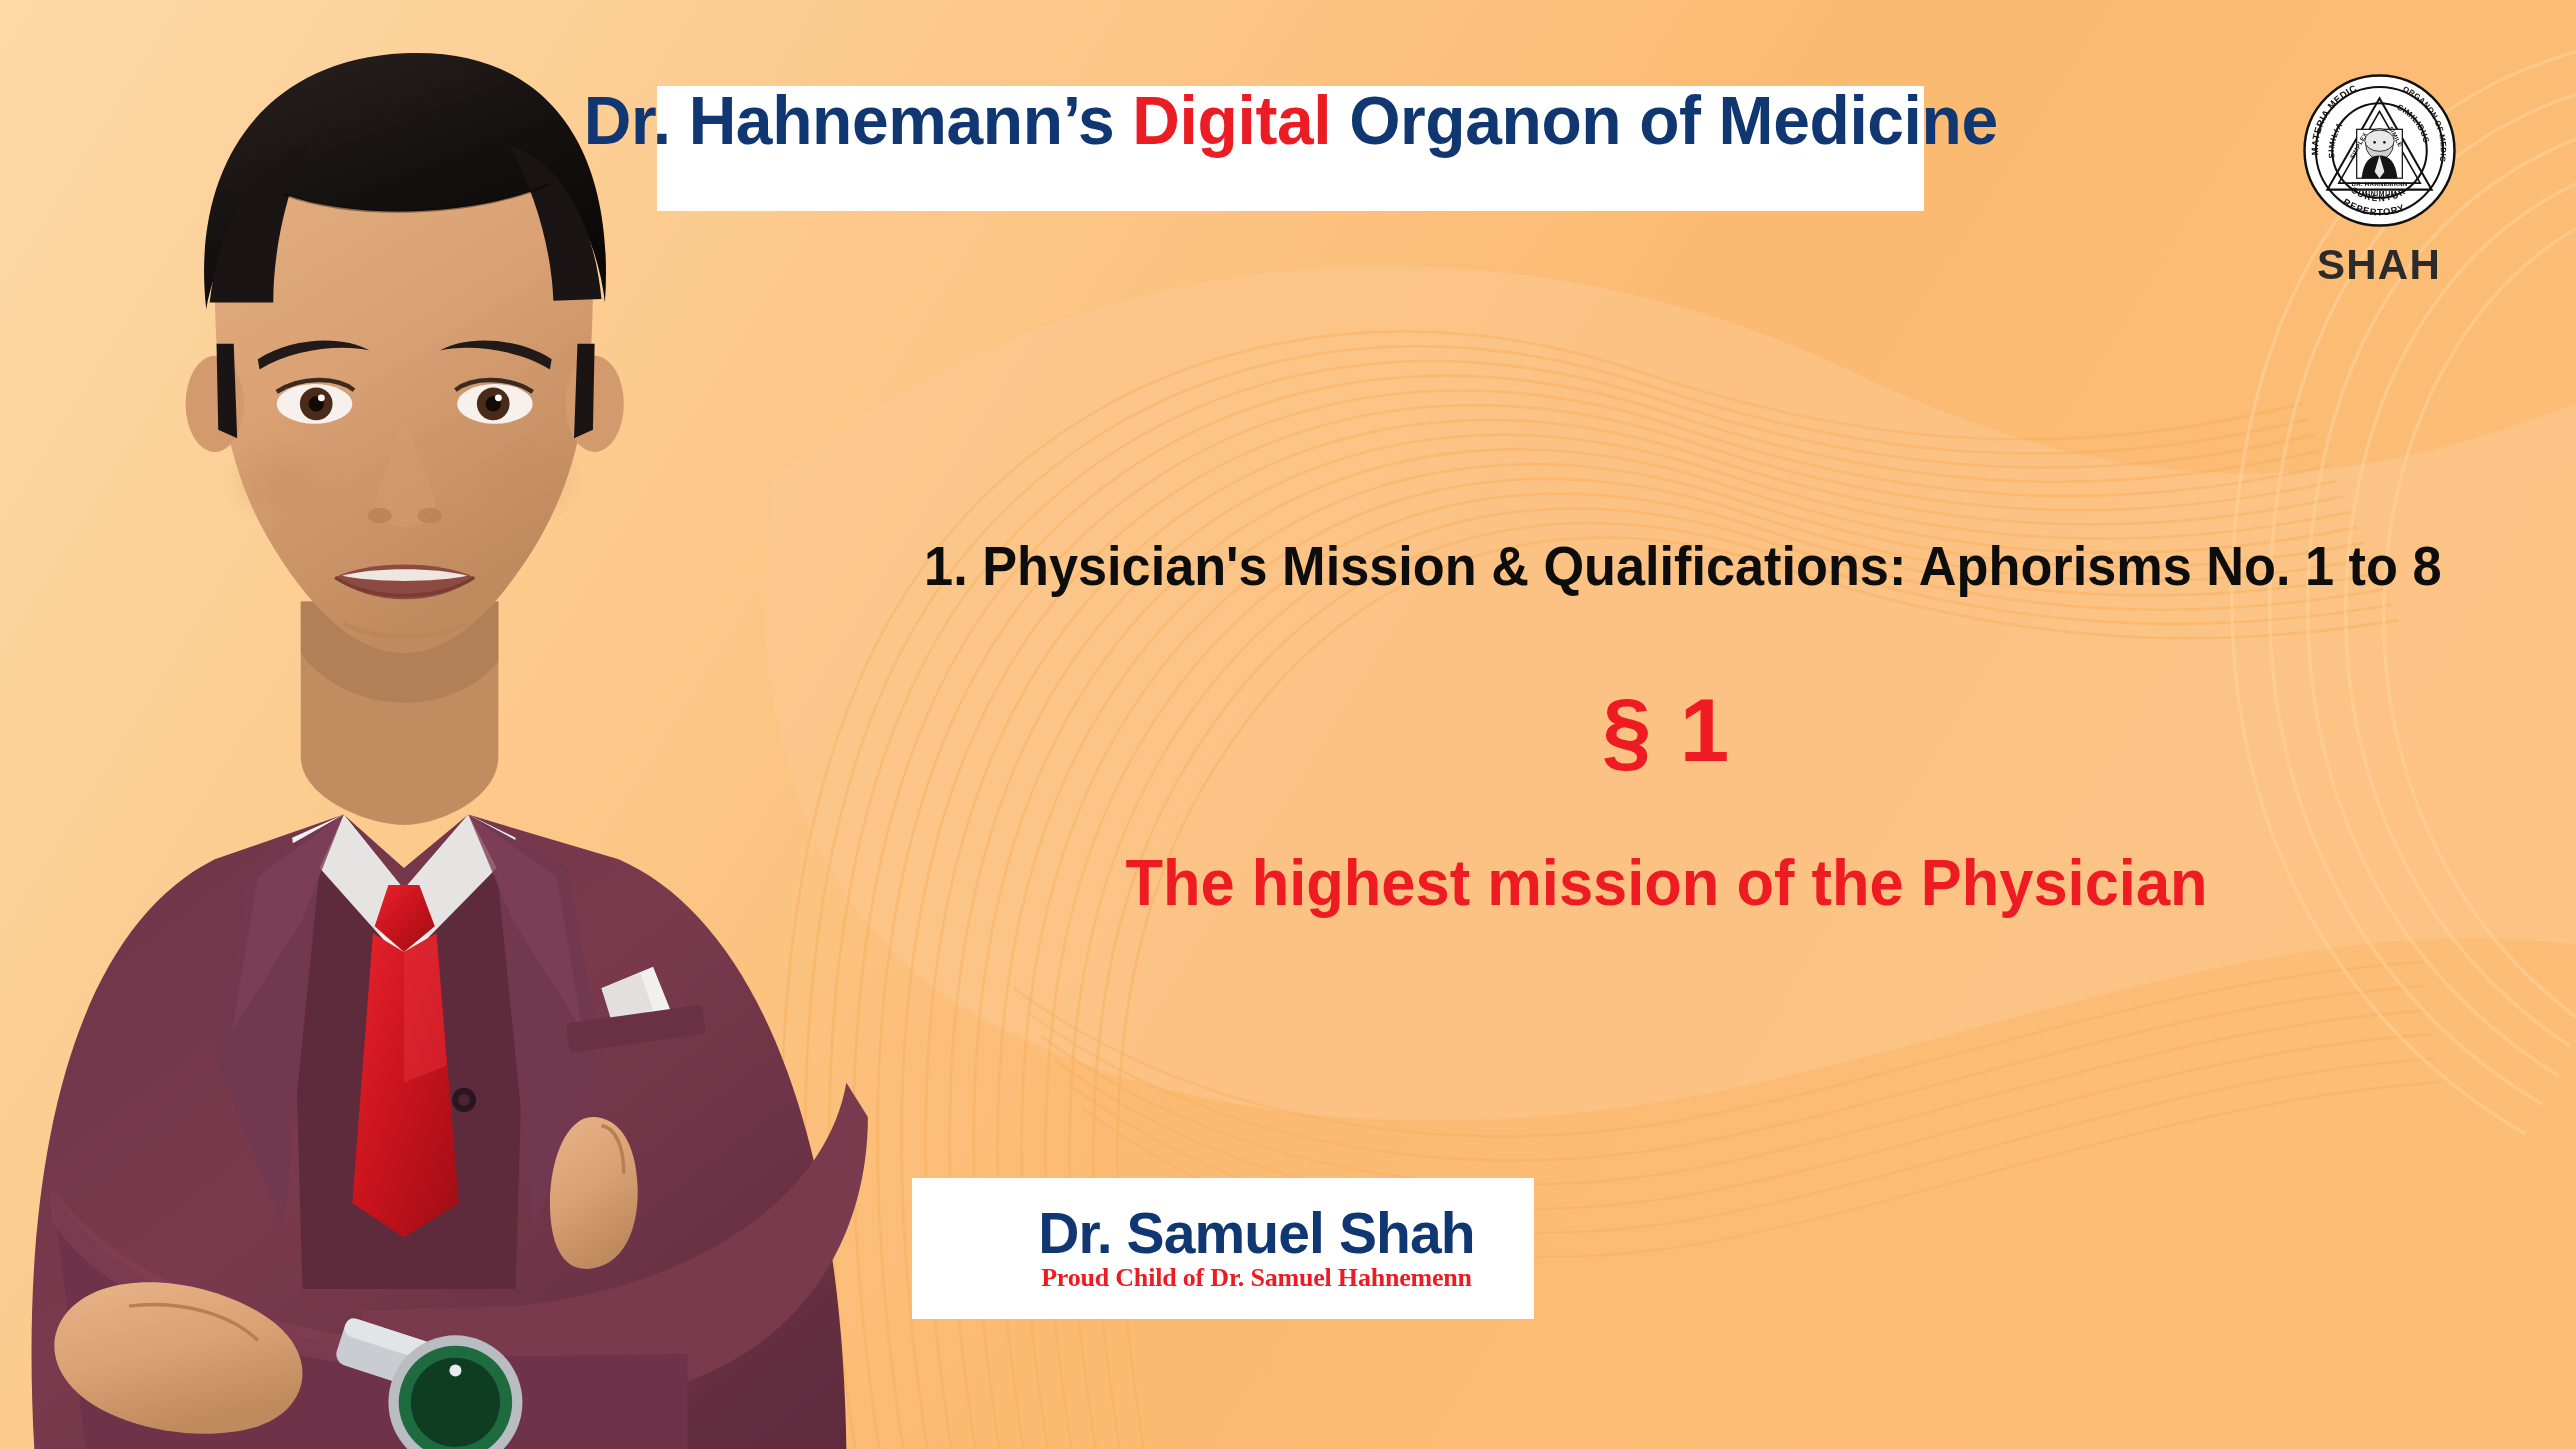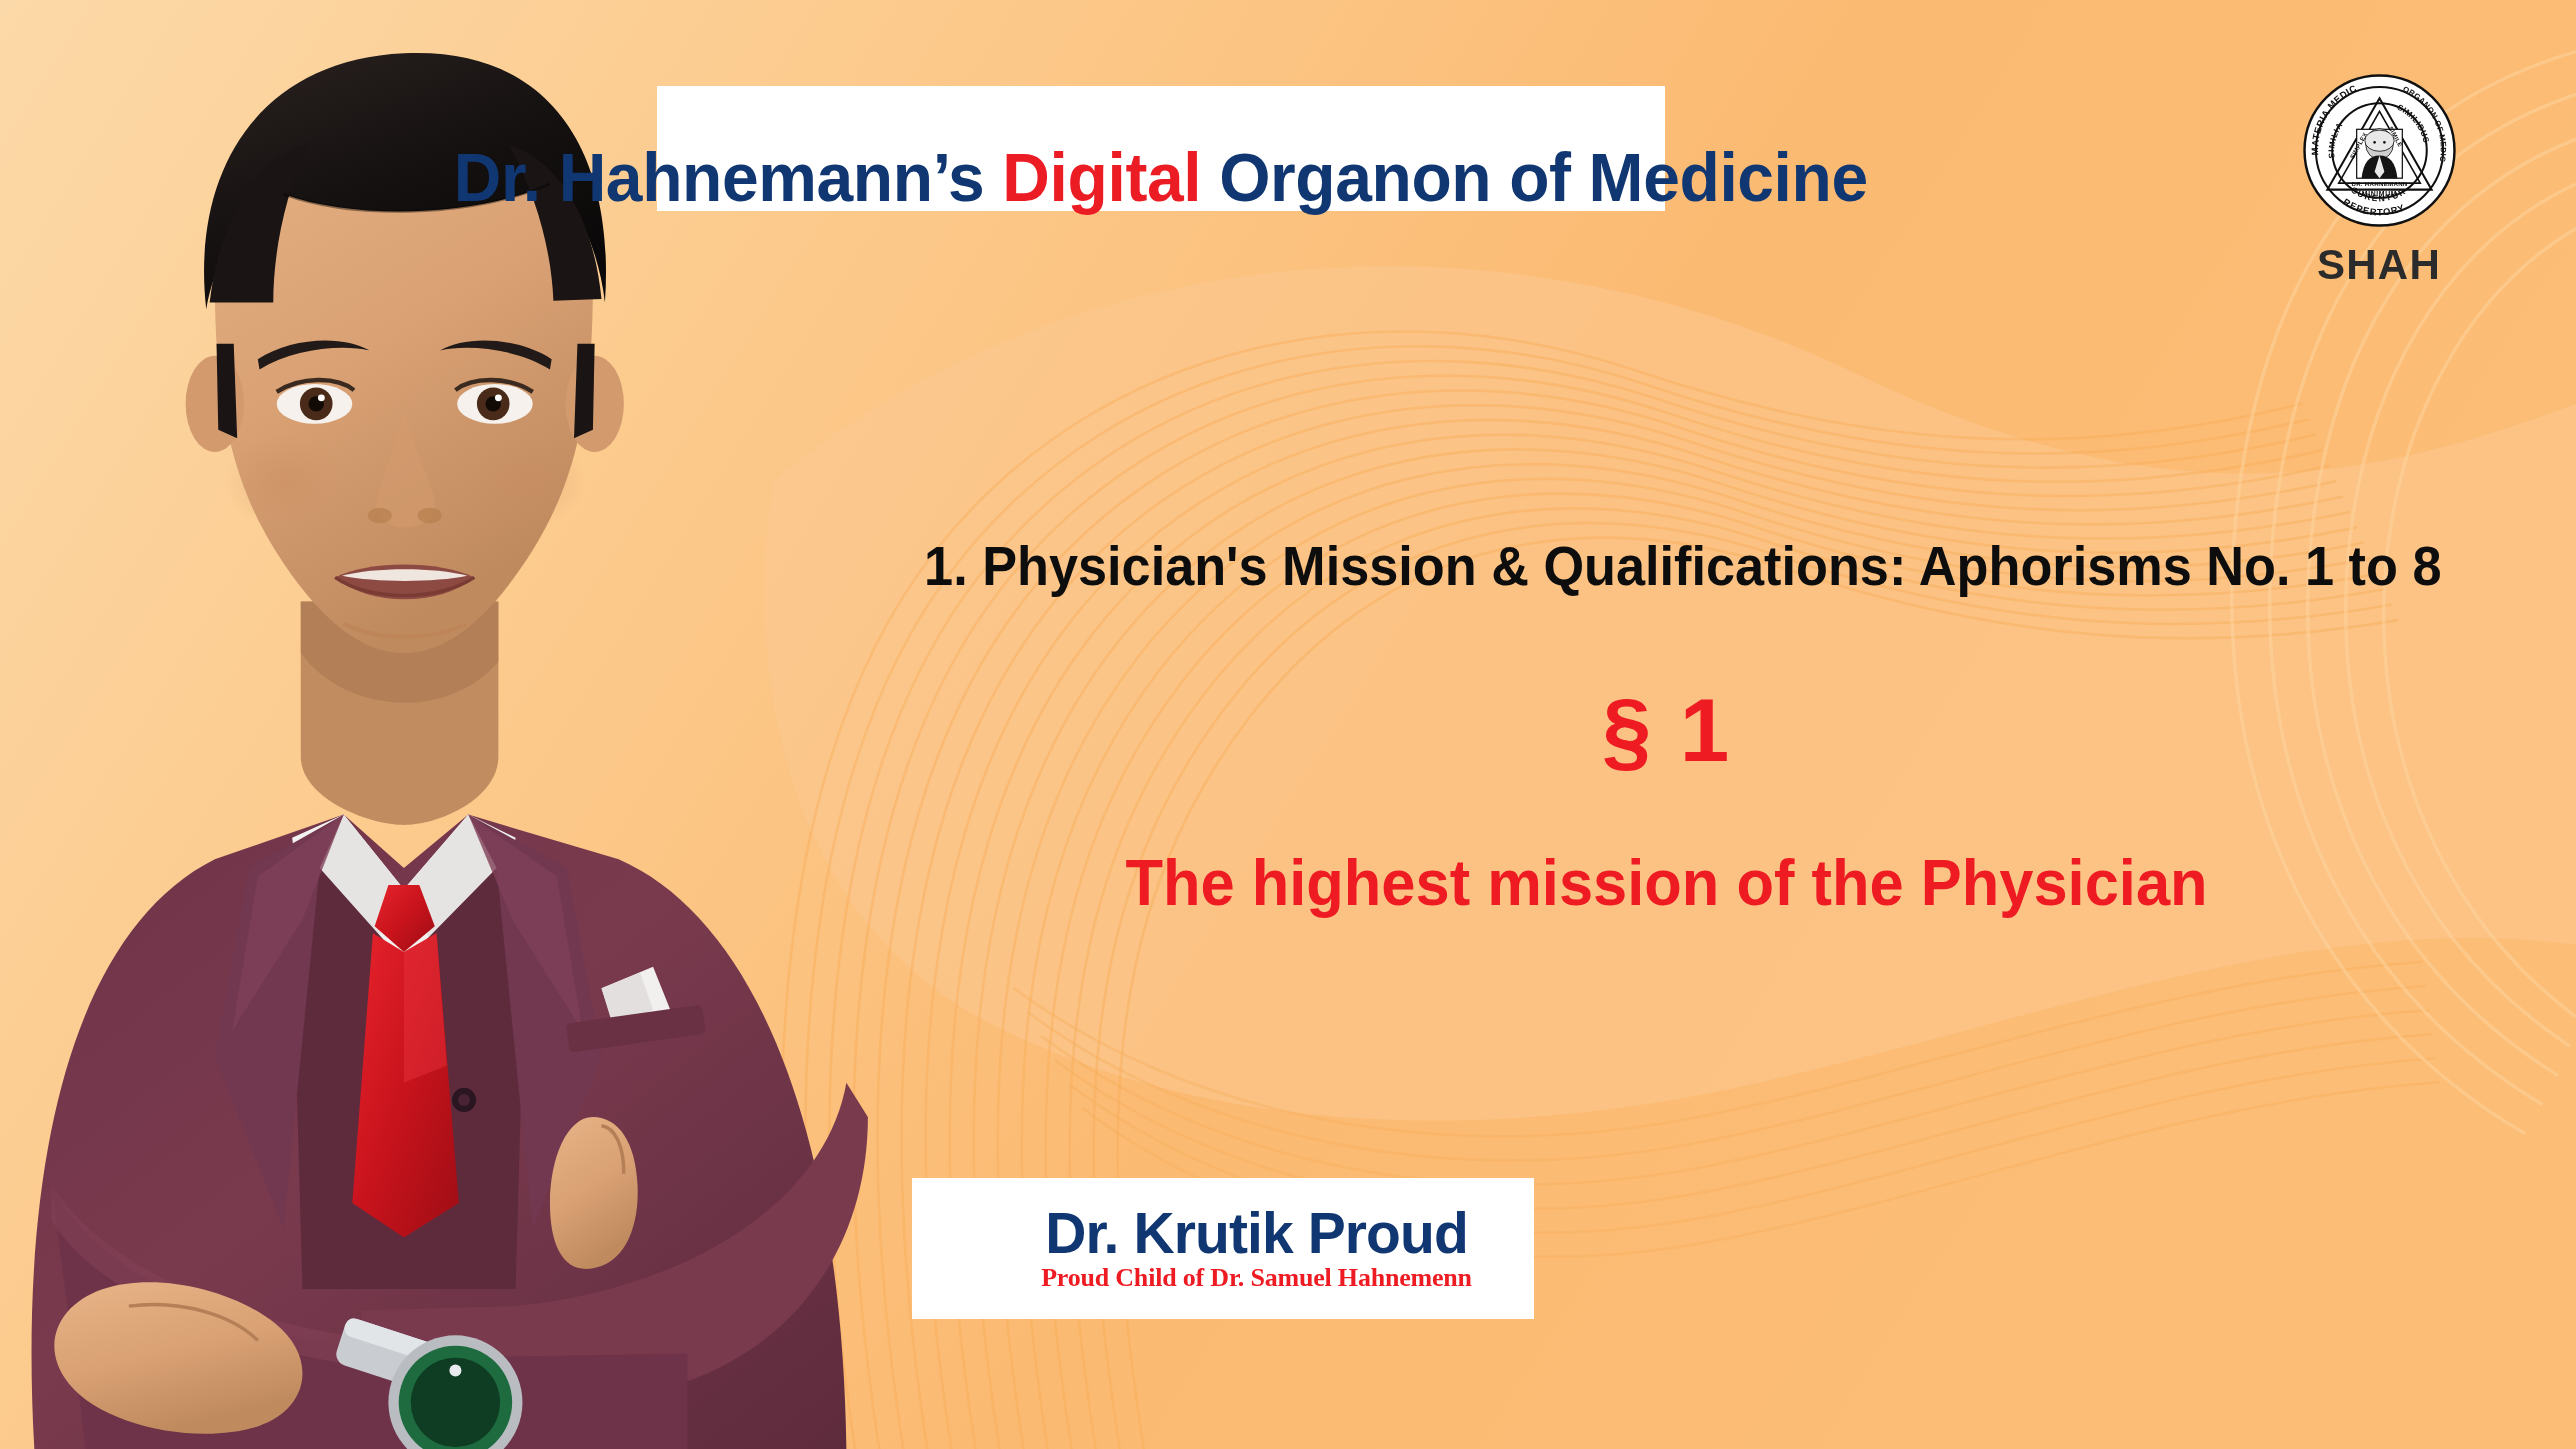--- a/index.html
+++ b/index.html
@@ -36,25 +36,25 @@
     height: 1449px;
     overflow: hidden;
   }
   .portrait svg { display:block; width: 100%; height: 100%; }
 
   
   .title-banner {
     position: absolute;
     left: 657px;
     top: 86px;
-    width: 1008px;
+    width: 1267px;
     height: 125px;
     background: #ffffff;
     display: flex;
-    align-items: flex-end;
+    align-items: flex-start;
     justify-content: center;
     padding: 0 20.6px;
   }
   .title-text {
     font-family: "Liberation Sans Narrow", "Liberation Sans", sans-serif;
     font-weight: bold;
     font-size: 68px;
     letter-spacing: -0.4px;
     white-space: nowrap;
     color: #103772;
@@ -403,18 +403,18 @@
       </g>
     </svg>
     <div class="logo-word">SHAH</div>
   </div>
 
   <div class="chapter-line">1. Physician's Mission &amp; Qualifications: Aphorisms No. 1 to 8</div>
   <div class="section-mark">§ 1</div>
   <div class="section-title">The highest mission of the Physician</div>
 
   <div class="name-plate">
-    <div class="name-main">Dr. Krutik Proud</div>
+    <div class="name-main">Dr. Samuel Shah</div>
     <div class="name-sub">Proud Child of Dr. Samuel Hahnemenn</div>
   </div>
 
 </div>
 
 
 </body></html>

